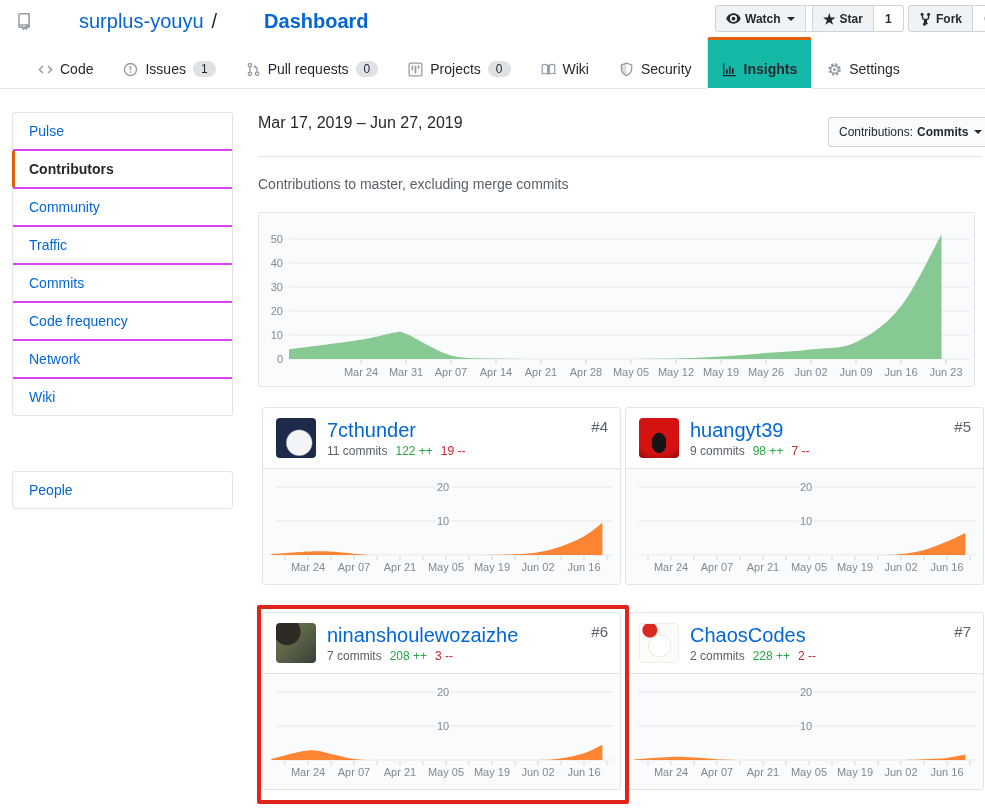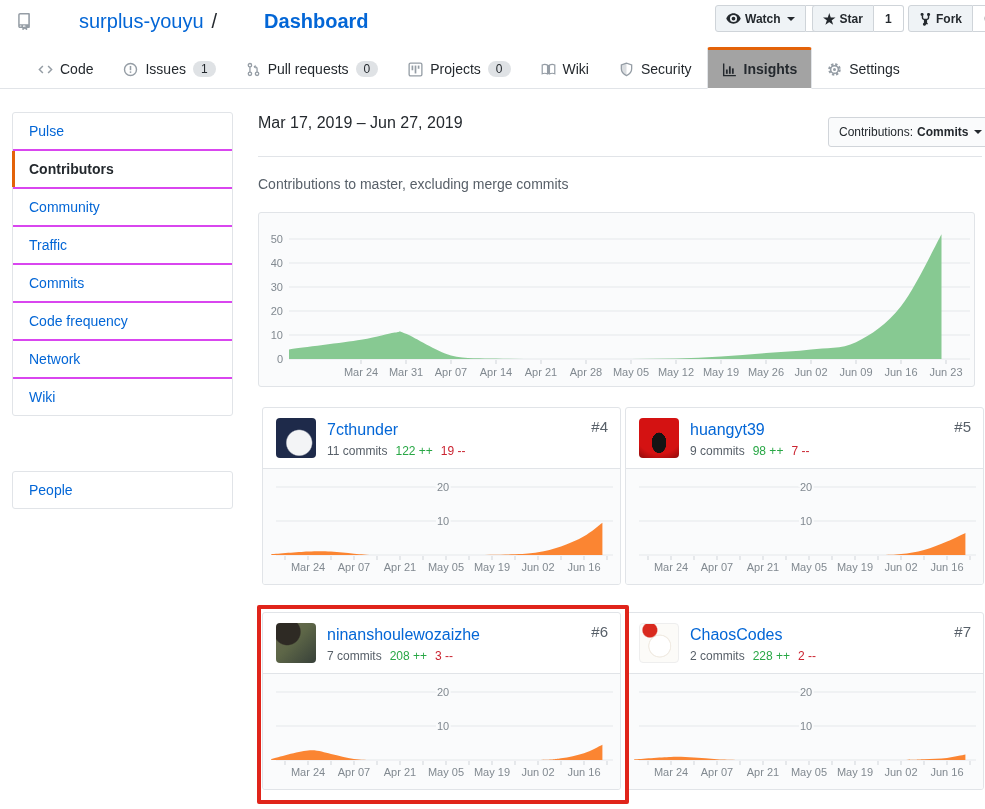--- a/index.html
+++ b/index.html
@@ -24,21 +24,21 @@
     padding: 0 10px; background: #eff3f6; color: #24292e; cursor: pointer;
   }
   .social-btn { border-radius: 3px 0 0 3px; }
   .social-count { background: #fff; border-left: none; border-radius: 0 3px 3px 0; min-width: 30px; justify-content: center; }
   .caret { display:inline-block; width:0; height:0; border:4px solid transparent; border-top-color:#24292e; margin-top:4px; margin-left:2px; }
 
   
   .tabnav { position: absolute; top: 47px; left: 0; right: 0; height: 42px; border-bottom: 1px solid #e1e4e8; display: flex; align-items: flex-end; padding-left: 23px; }
   .tab { display: flex; align-items: center; gap: 7px; padding: 11px 14px; font-size: 14px; color: #24292e; cursor: pointer; border: 1px solid transparent; margin-bottom: -1px; }
   .tab .ticon { color: #959da5; display: inline-flex; }
-  .tab.active { background: #a3a3a3; border-color: #e1e4e8; border-top: 3px solid #e36209; border-bottom-color: #fff; border-radius: 3px 3px 0 0; font-weight: 600; padding-top: 11px; margin-top: 32px; }
+  .tab.active { background: #14b8a6; border-color: #e1e4e8; border-top: 3px solid #e36209; border-bottom-color: #fff; border-radius: 3px 3px 0 0; font-weight: 600; padding-top: 21px; margin-top: 32px; }
   .tab.active .ticon { color: #24292e; }
   .counter { background: #dfe2e5; border-radius: 20px; padding: 1px 8px; font-size: 12px; font-weight: 400; color: #24292e; }
 
   
   .menu { position: absolute; left: 12px; width: 221px; border: 1px solid #e1e4e8; border-radius: 3px; background: #fff; }
   .menu-item { display: block; padding: 10px 16px; font-size: 14px; color: #0366d6; border-top: 2px solid #d946ef; cursor: pointer; position: relative; }
   .menu-item:first-child { border-top: none; }
   .menu-item.active { color: #24292e; font-weight: 700; }
   .menu-item.active::before { content:""; position: absolute; left: -1px; top: 0; bottom: 0; width: 3px; background: #e36209; }
 
@@ -57,21 +57,21 @@
   .card.c0 { left: 0;    top: 0; }
   .card.c1 { left: 363px; top: 0; }
   .card.c2 { left: 0;    top: 205px; }
   .card.c3 { left: 363px; top: 205px; }
   .card-head { position: relative; height: 60px; padding: 10px 12px 10px 64px; }
   .avatar { position: absolute; left: 13px; top: 10px; width: 40px; height: 40px; border-radius: 4px; }
   .av0 { background: radial-gradient(circle at 58% 62%, #f3f4f6 0 36%, rgba(243,244,246,0) 40%), #1e2a4a; }
   .av1 { background: radial-gradient(ellipse 30% 42% at 50% 62%, #141414 0 60%, rgba(0,0,0,0) 62%), radial-gradient(circle at 50% 30%, #d41212 0 70%, #8f0b0b 100%); }
   .av2 { background: radial-gradient(circle at 28% 22%, #2e2a24 0 30%, rgba(0,0,0,0) 33%), linear-gradient(135deg, #6b6a52 0%, #5d6647 45%, #374039 100%); }
   .av3 { background: radial-gradient(circle at 26% 16%, #d92a1f 0 16%, rgba(0,0,0,0) 19%), radial-gradient(circle at 52% 58%, #fff 0 34%, #f1ece4 36% 38%, #fcfbf8 40%); border: 1px solid #eee; }
-  .card-name { font-size: 16px; color: #0366d6; line-height: 24px; cursor: pointer; display:inline-block; }
+  .card-name { font-size: 20px; color: #0366d6; line-height: 24px; cursor: pointer; display:inline-block; }
   .card-rank { position: absolute; right: 12px; top: 10px; font-size: 15px; color: #586069; }
   .card-stats { font-size: 12px; color: #586069; margin-top: 2px; display: flex; gap: 8px; }
   .adds { color: #28a745; } .dels { color: #cb2431; }
   .card-graph { position: absolute; left: 0; right: 0; top: 60px; bottom: 0; background: #fafbfc; border-top: 1px solid #e1e4e8; padding-top: 2px; }
 
   
   svg text { font-family: "Liberation Sans", sans-serif; font-size: 11px; fill: #818990; }
   svg text.ylab-center { paint-order: stroke; stroke: #fafbfc; stroke-width: 4px; }
 
   

